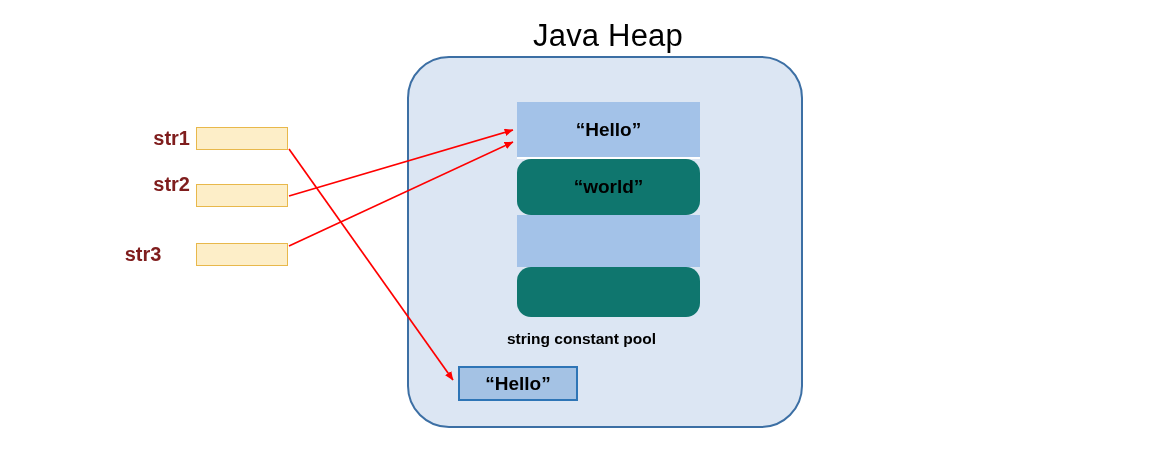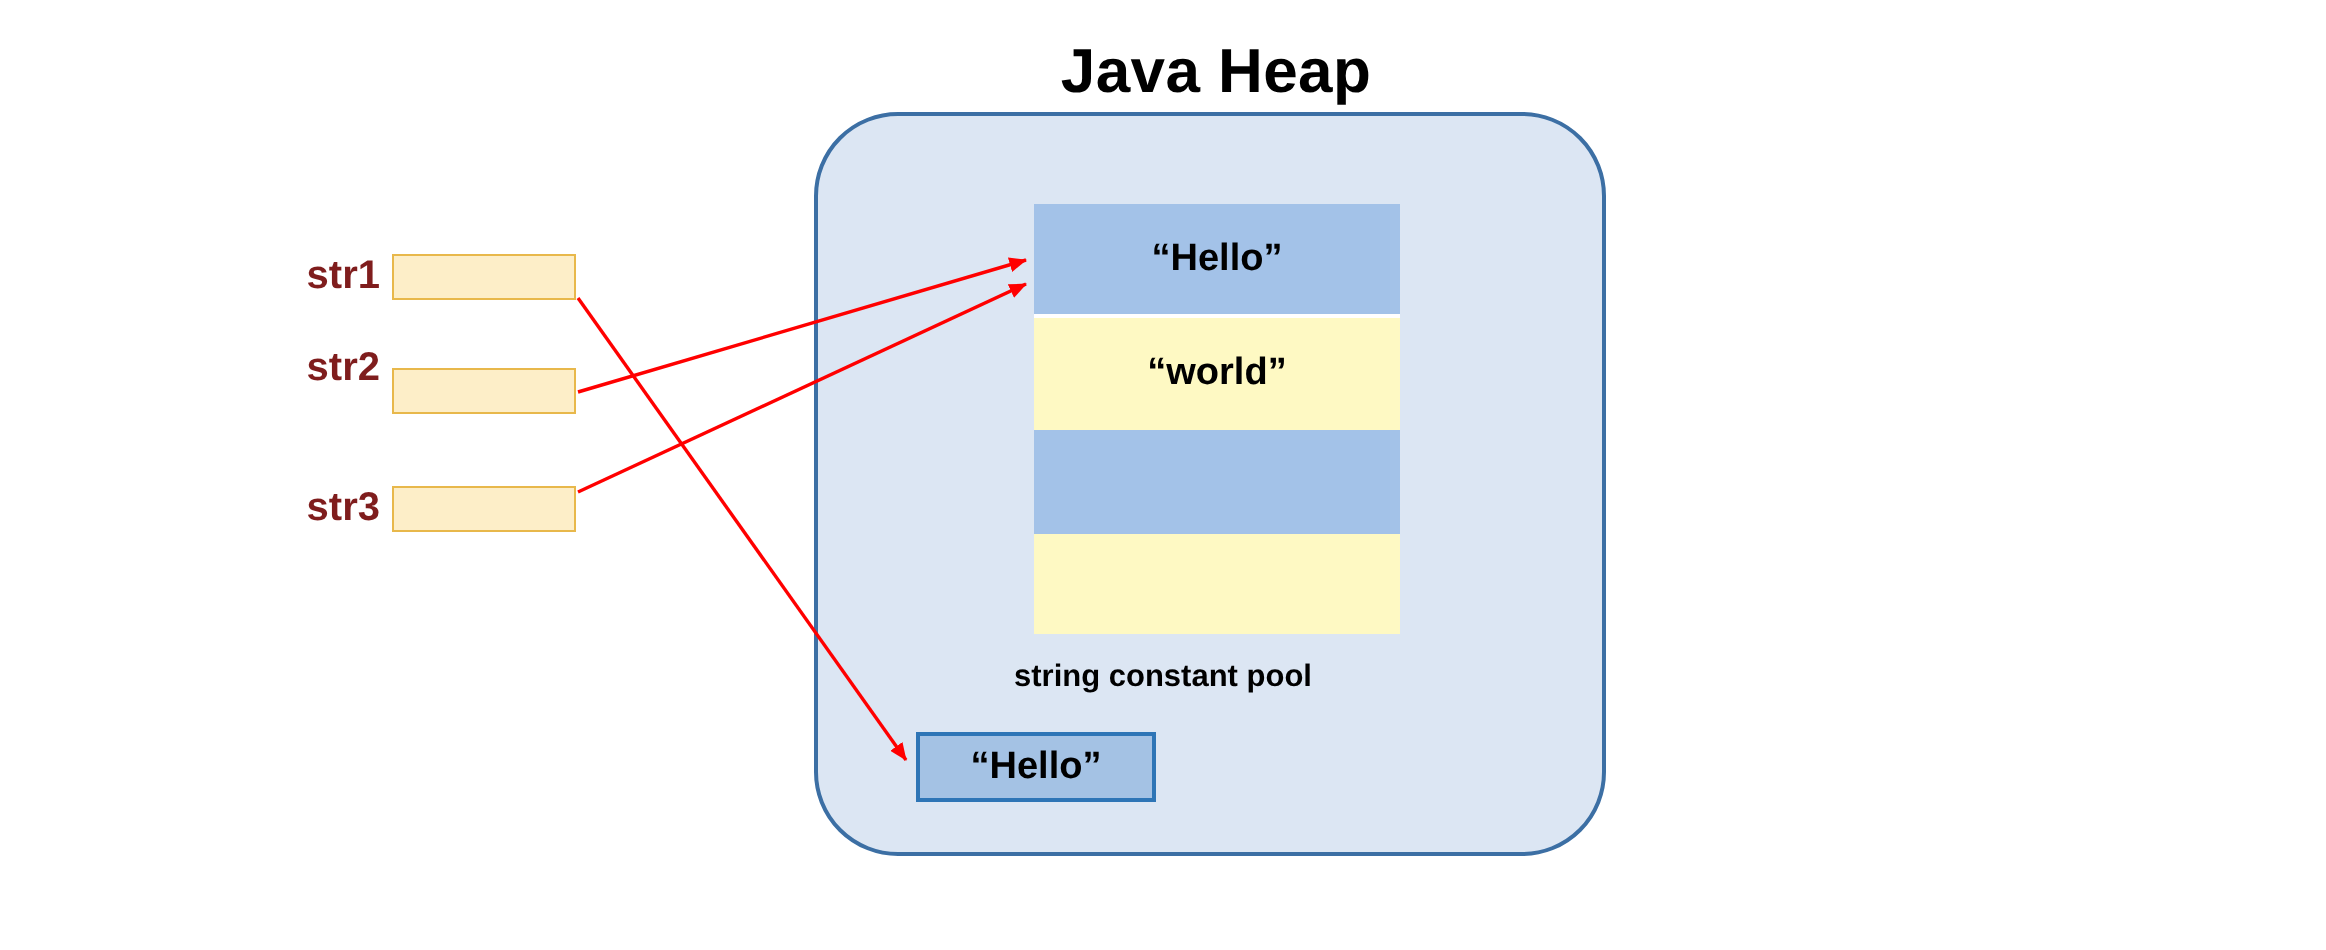--- a/index.html
+++ b/index.html
@@ -19,21 +19,21 @@
   }
 
   
   #heap-title {
     position: absolute;
     left: 448px;
     top: 18px;
     width: 320px;
     text-align: center;
     font-size: 31px;
-    font-weight: bold;
+    font-weight: normal;
     color: #000000;
     letter-spacing: 0.2px;
     white-space: nowrap;
   }
   #heap-box {
     position: absolute;
     left: 407px;
     top: 56px;
     width: 396px;
     height: 372px;
@@ -57,21 +57,21 @@
     position: relative;
     box-sizing: border-box;
     display: flex;
     align-items: center;
     justify-content: center;
     font-size: 19px;
     font-weight: bold;
     color: #000000;
   }
   .pool-row.light { background: #A3C2E8; }
-  .pool-row.dark  { background: #fef9c3; }
+  .pool-row.dark  { background: #0f766e; border-radius: 14px; }
   #pool-row-1 { height: 57px; border-bottom: 2px solid #FFFFFF; }
   #pool-row-2 { height: 56px; }
   #pool-row-3 { height: 52px; }
   #pool-row-4 { height: 50px; }
 
   #pool-label {
     position: absolute;
     left: 507px;
     top: 330px;
     width: 203px;
@@ -114,21 +114,21 @@
     width: 92px;
     height: 23px;
     background: #FDEEC8;
     border: 1.5px solid #E8B84B;
     box-sizing: border-box;
   }
   #var-label-0 { left: 120px; top: 127px; }
   #var-box-0   { left: 196px; top: 127px; }
   #var-label-1 { left: 120px; top: 173px; }
   #var-box-1   { left: 196px; top: 184px; }
-  #var-label-2 { left: 120px; top: 243px; }
+  #var-label-2 { left: 108px; top: 243px; text-align: center; }
   #var-box-2   { left: 196px; top: 243px; }
 
   
   #arrows {
     position: absolute;
     left: 0;
     top: 0;
     width: 1163px;
     height: 475px;
     pointer-events: none;

